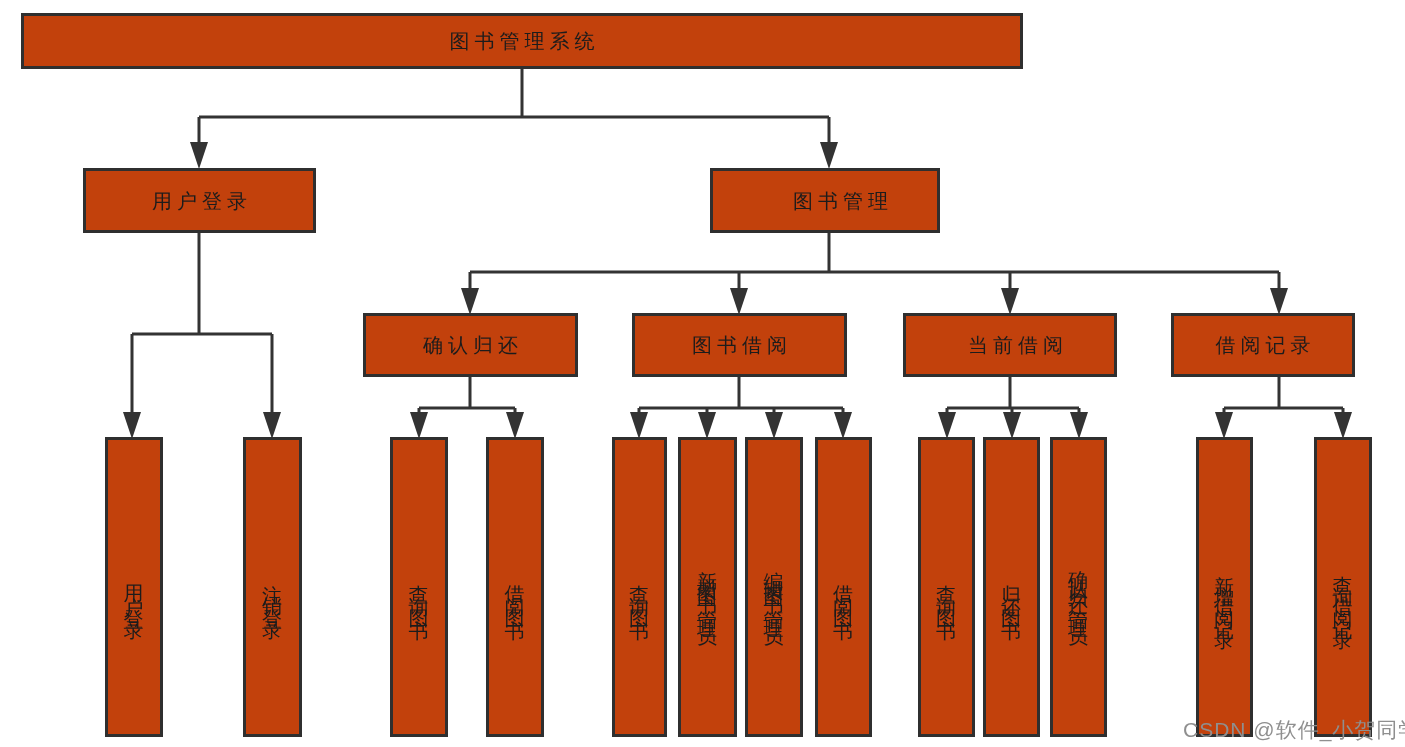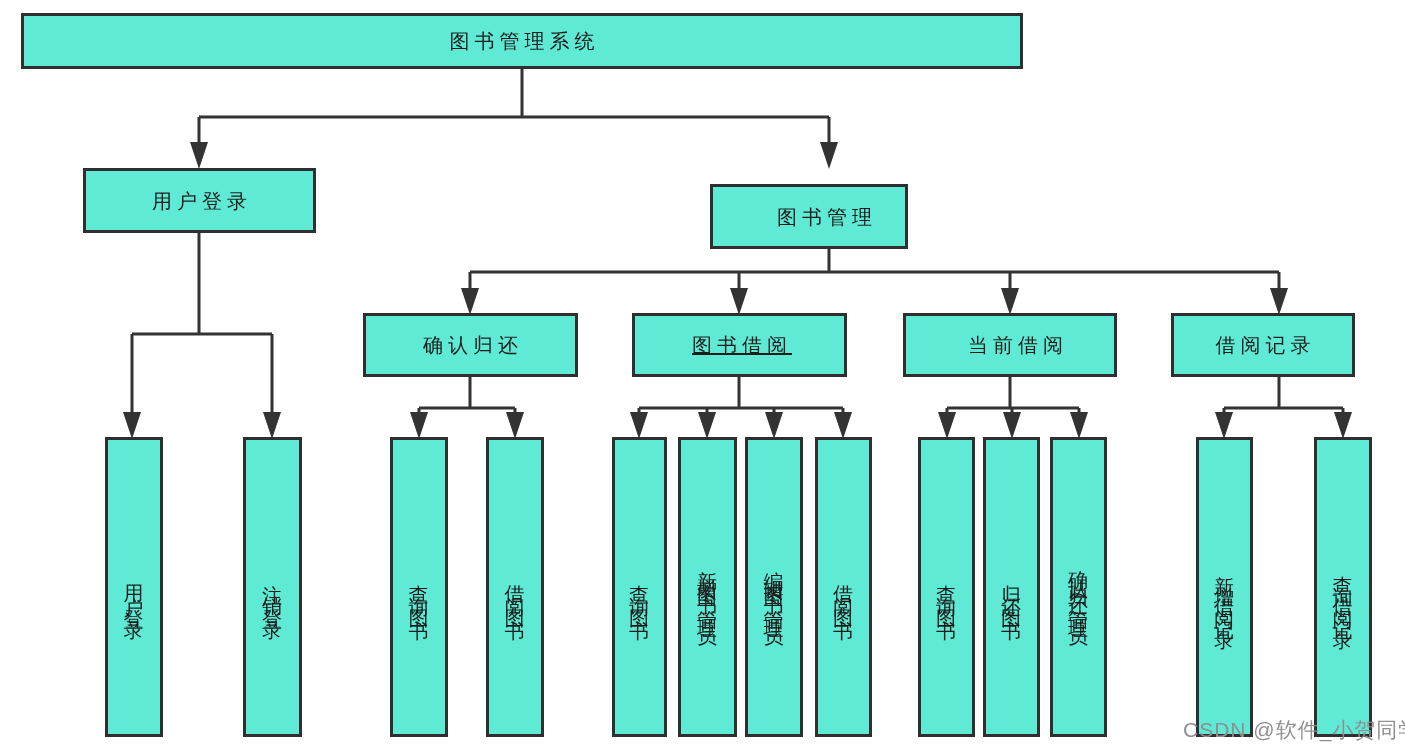--- a/index.html
+++ b/index.html
@@ -16,21 +16,21 @@
     overflow: hidden;
   }
   #connectors {
     position: absolute;
     left: 0; top: 0;
     z-index: 1;
   }
   .node {
     position: absolute;
     box-sizing: border-box;
-    background: #5eead4;
+    background: #c2410c;
     border: 3px solid #2f2f2f;
     color: #1c1c1c;
     display: flex;
     align-items: center;
     justify-content: center;
     font-size: 20px;
     z-index: 2;
     line-height: 1;
   }
   .h-node {
@@ -108,24 +108,24 @@
     <g>
       <path d="M1279,377 V408 M1224,408 H1343 M1224,408 V414 M1343,408 V414"></path>
       <polygon points="1215,412 1233,412 1224,439" fill="#333333" stroke="none"></polygon>
       <polygon points="1334,412 1352,412 1343,439" fill="#333333" stroke="none"></polygon>
     </g>
   </svg>
 
   <div class="node h-node" style="left:21px; top:13px; width:1002px; height:56px;">图书管理系统</div>
 
   <div class="node h-node" style="left:83px; top:168px; width:233px; height:65px;">用户登录</div>
-  <div class="node h-node" style="left:710px; top:184px; width:198px; height:65px;padding-left:36px;">图书管理</div>
+  <div class="node h-node" style="left:710px; top:168px; width:230px; height:65px;padding-left:36px;">图书管理</div>
 
   <div class="node h-node" style="left:363px; top:313px; width:215px; height:64px;">确认归还</div>
-  <div class="node h-node" style="left:632px; top:313px; width:215px; height:64px;text-decoration:underline;">图书借阅</div>
+  <div class="node h-node" style="left:632px; top:313px; width:215px; height:64px;">图书借阅</div>
   <div class="node h-node" style="left:903px; top:313px; width:214px; height:64px;padding-left:16px;">当前借阅</div>
   <div class="node h-node" style="left:1171px; top:313px; width:184px; height:64px;">借阅记录</div>
 
   <div class="node v-node" style="left:105px; top:437px; width:58px; height:300px;">用户登录</div>
   <div class="node v-node" style="left:243px; top:437px; width:59px; height:300px;">注销登录</div>
 
   <div class="node v-node" style="left:390px; top:437px; width:58px; height:300px;">查询图书</div>
   <div class="node v-node" style="left:486px; top:437px; width:58px; height:300px;">借阅图书</div>
 
   <div class="node v-node" style="left:612px; top:437px; width:55px; height:300px;">查询图书</div>

